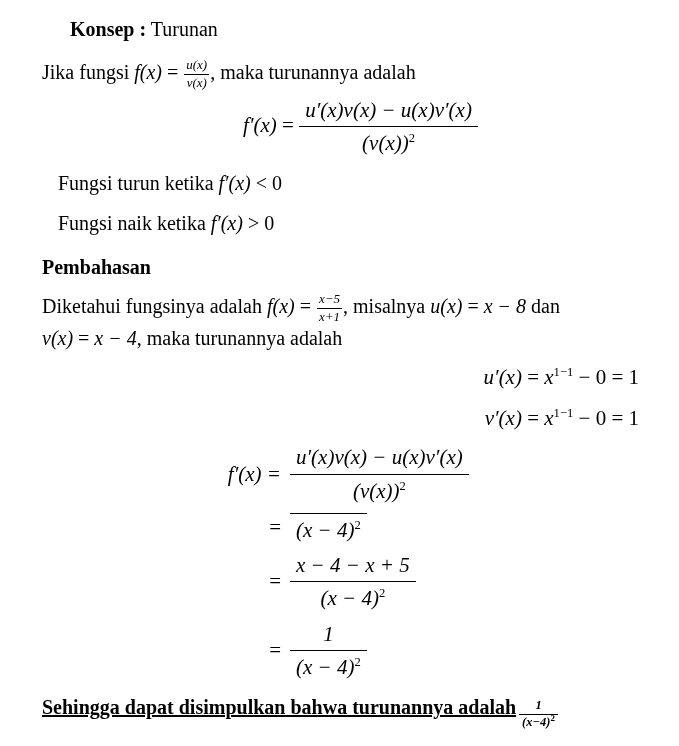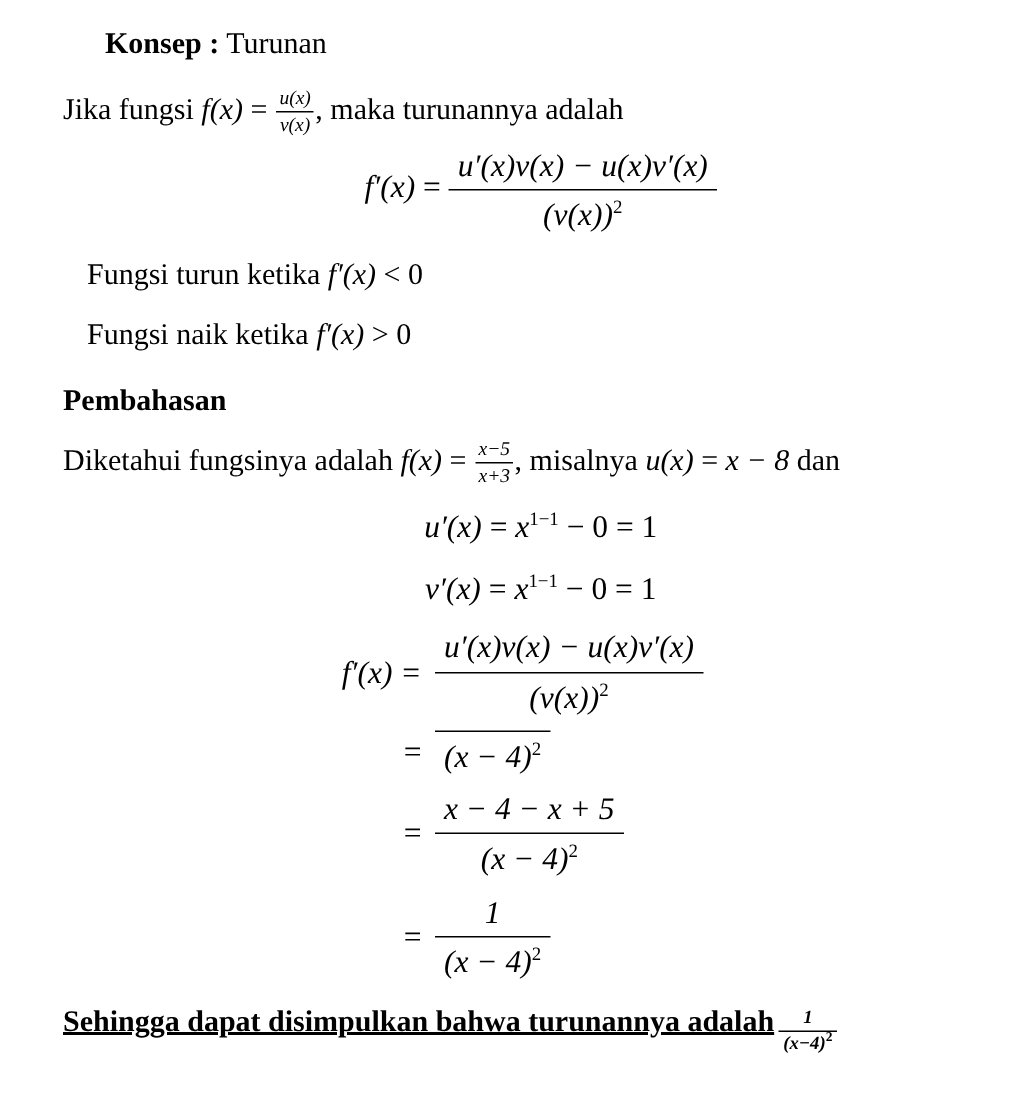--- a/index.html
+++ b/index.html
@@ -30,21 +30,21 @@
   .frac {
     display:inline-block; vertical-align:middle;
     text-align:center; font-size:21px; line-height:1.25;
     font-style:italic;
   }
   .frac .num { display:block; padding:0 6px 3px; }
   .frac .den { display:block; border-top:1.8px solid #000; padding:3px 6px 0; }
   sup { font-size:0.6em; font-style:normal; line-height:0; }
 
   .center-math { text-align:center; padding-left:40px; margin:6px 0 10px; font-size:21px; }
-  .center-line { text-align:center; padding-left:40px; margin:11px 0; font-size:21px; line-height:30px; }
+  .center-line { text-align:right; padding-left:40px; margin:11px 0; font-size:21px; line-height:30px; }
 
   .cond { line-height:26px; margin:14px 16px; }
   .section { font-weight:bold; line-height:26px; margin:18px 0 12px; }
 
   .eqrow { display:flex; align-items:center; margin:9px 0; }
   .eqrow .lhs {
     width:248px; text-align:right; padding-right:9px;
     font-size:21px; font-style:italic; flex:none;
   }
   .eqrow .lhs .rm { font-style:normal; }
@@ -80,21 +80,24 @@
 </div>
 
 <div class="cond">
   <span>Fungsi naik ketika </span><span class="mi">f′(x)</span><span> &gt; 0</span>
 </div>
 
 <div class="section">Pembahasan</div>
 
 <div class="para">
   <div>
-    <span>Diketahui fungsinya adalah </span><span class="mi">f(x)</span><span> = </span><span class="ifrac"><span class="inum">x−5</span><span class="iden">x+3</span></span><span>, misalnya </span><span class="mi">u(x)</span><span> = </span><span class="mi">x − 8</span><span> dan</span>
+    <span>Diketahui fungsinya adalah </span><span class="mi">f(x)</span><span> = </span><span class="ifrac"><span class="inum">x−5</span><span class="iden">x+1</span></span><span>, misalnya </span><span class="mi">u(x)</span><span> = </span><span class="mi">x − 8</span><span> dan</span>
+  </div>
+  <div>
+    <span class="mi">v(x)</span><span> = </span><span class="mi">x − 4</span><span>, maka turunannya adalah</span>
   </div>
 </div>
 
 <div class="center-line">
   <span class="mi">u′(x)</span><span> = </span><span class="mi">x</span><sup>1−1</sup><span> − 0 = 1</span>
 </div>
 
 <div class="center-line">
   <span class="mi">v′(x)</span><span> = </span><span class="mi">x</span><sup>1−1</sup><span> − 0 = 1</span>
 </div>

